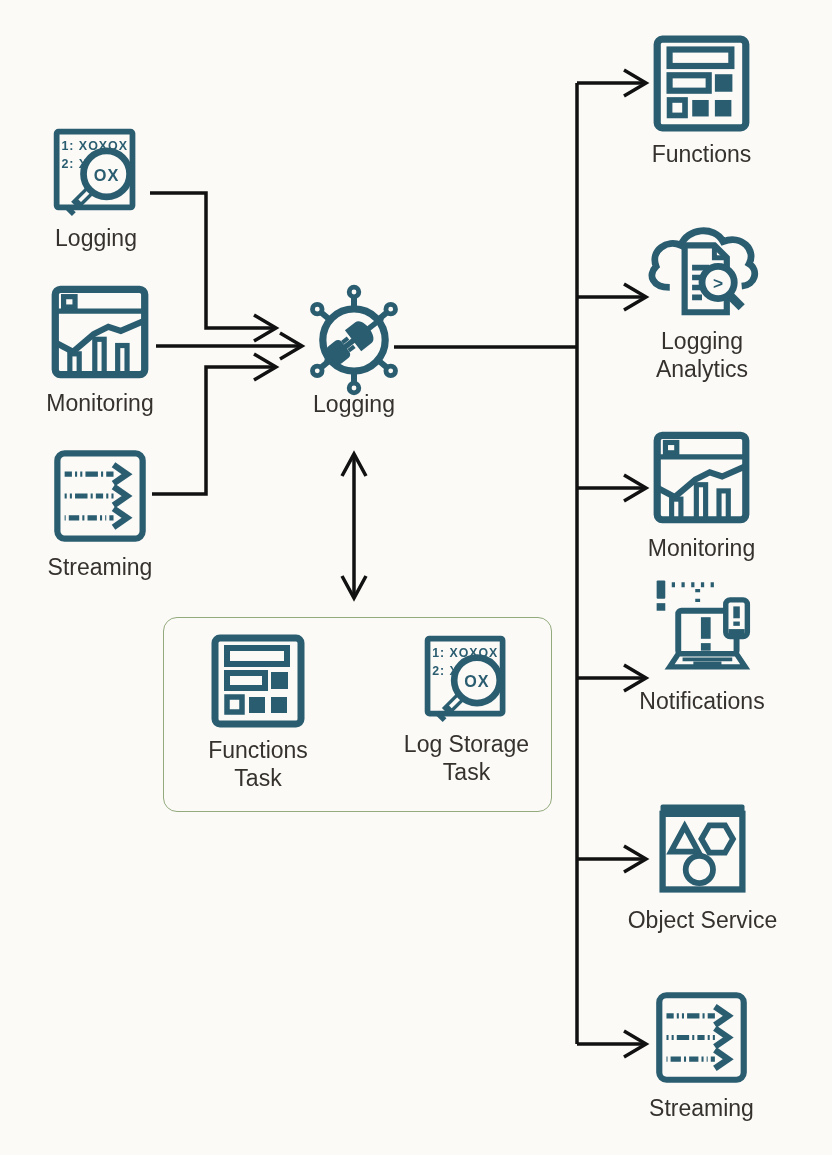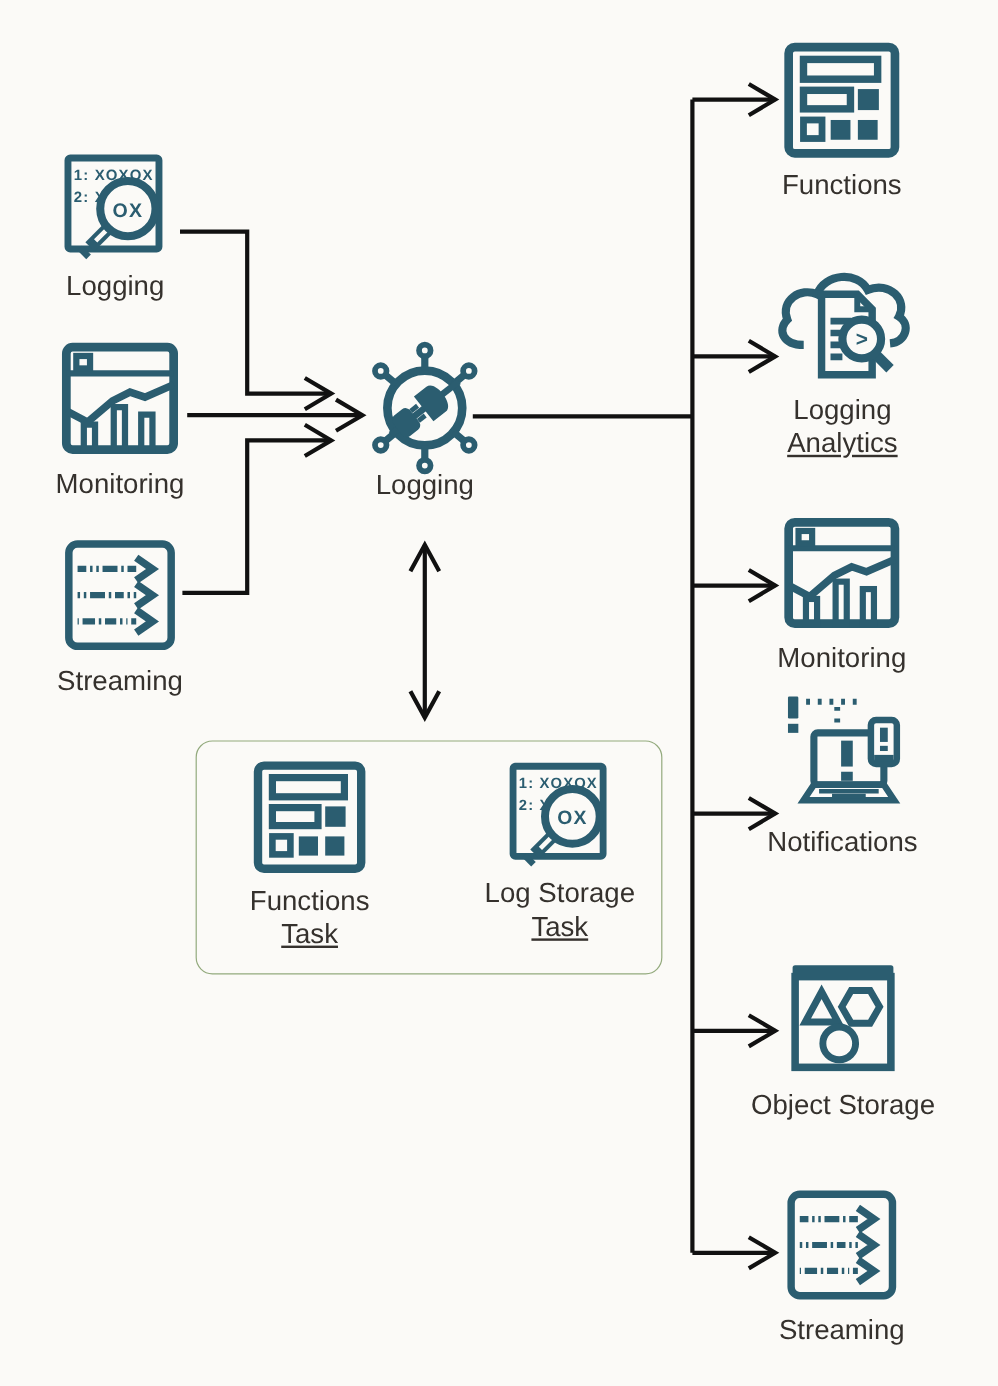--- a/index.html
+++ b/index.html
@@ -20,21 +20,21 @@
   .connectors{position:absolute;left:0;top:0;z-index:0;}
   .connectors path{stroke:var(--connector-black);stroke-width:3.5;fill:none;stroke-linejoin:miter;}
   .node{position:absolute;z-index:1;}
   .node svg.icon{display:block;width:100%;height:auto;}
   .label{
     position:relative;left:50%;transform:translateX(-50%);
     width:max-content;margin-top:5px;text-align:left;
     font-size:23px;line-height:28px;white-space:nowrap;
   }
   .hub-label-first{margin-top:-10px;}
-  .tight{margin-top:0;text-decoration:underline;}
+  .tight{margin-top:0;}
   .task-box{
     position:absolute;left:163px;top:617px;width:389px;height:195px;
     border:1.5px solid var(--task-box-border);border-radius:14px;
     z-index:0;background:transparent;
   }
   .defs-holder{position:absolute;width:0;height:0;overflow:hidden;}
 </style>
 </head>
 <body>
 
@@ -259,21 +259,21 @@
   <svg class="icon" viewBox="0 0 100 100">
       <use href="#sym-notifications"></use>
     </svg>
   <div class="label">Notifications</div>
 </div>
 
 <div class="node" style="left:650px;top:796px;width:105px">
   <svg class="icon" viewBox="0 0 100 100">
       <use href="#sym-storage"></use>
     </svg>
-  <div class="label">Object Storage</div>
+  <div class="label">Object Service</div>
 </div>
 
 <div class="node" style="left:650px;top:986px;width:103px">
   <svg class="icon" viewBox="0 0 100 100">
       <use href="#sym-streaming"></use>
     </svg>
   <div class="label">Streaming</div>
 </div>
 
 </body></html>

